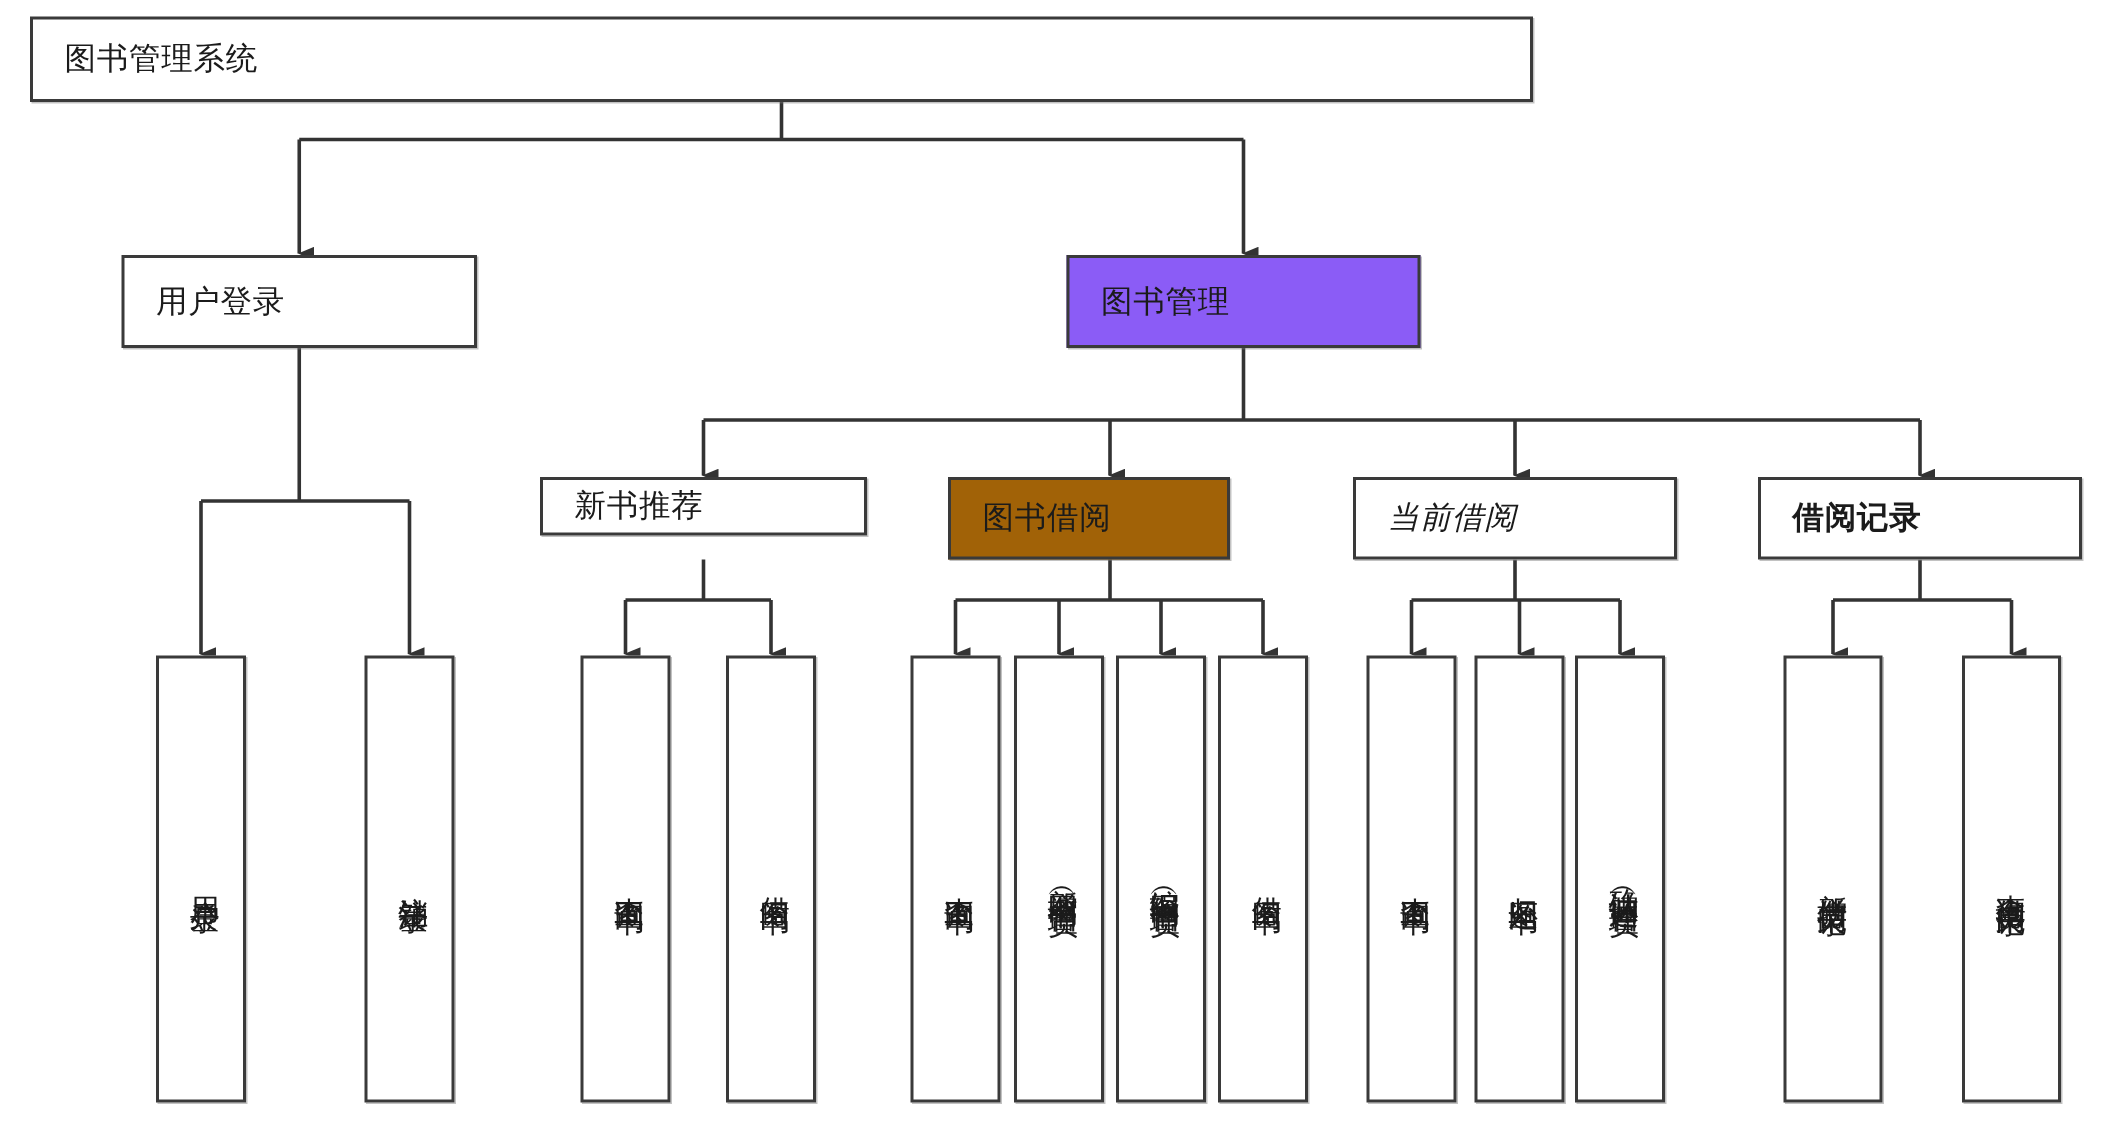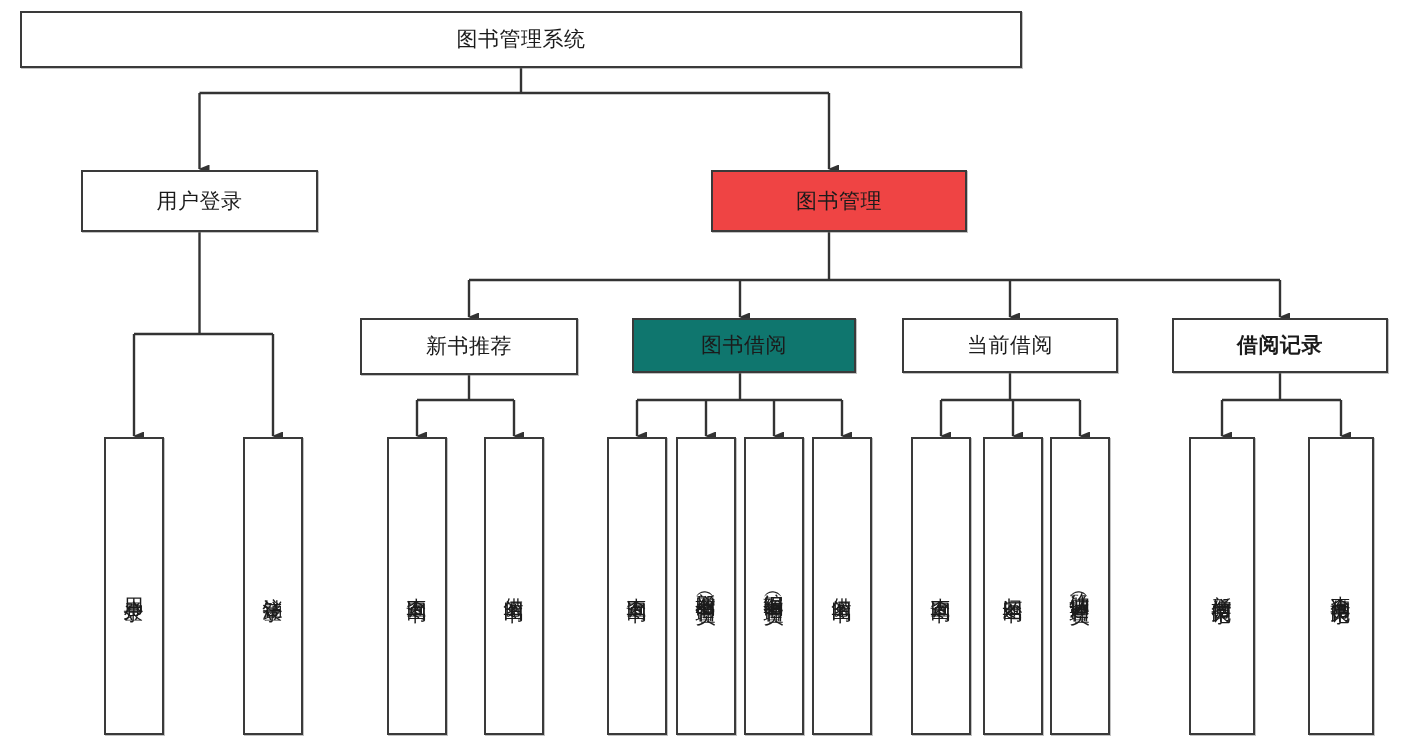--- a/index.html
+++ b/index.html
@@ -25,22 +25,23 @@
     width: 1405px;
     height: 747px;
   }
   .node {
     position: absolute;
     box-sizing: border-box;
     background: #ffffff;
     border: 2px solid #3a3a3a;
     display: flex;
     align-items: center;
-    justify-content: center;
+    justify-content: flex-start;
     box-shadow: 1px 1px 0 rgba(120,120,120,0.45);
+    padding-left: 21px;
   }
   .node .label {
     color: #1b1b1b;
     line-height: 1.16;
     text-align: center;
     white-space: nowrap;
   }
   .node.horiz .label {
     writing-mode: horizontal-tb;
     font-size: 21px;
@@ -113,30 +114,30 @@
       </g>
   </svg>
 
   <div id="node-layer">
       <div class="node horiz root" style="left: 20px; top: 11px; width: 1002px; height: 57px; border-color: rgb(58, 58, 58); background: rgb(255, 255, 255);">
         <span class="label" style="color: rgb(27, 27, 27);">图书管理系统</span>
       </div>
       <div class="node horiz" style="left: 81px; top: 170px; width: 237px; height: 62px; border-color: rgb(58, 58, 58); background: rgb(255, 255, 255);">
         <span class="label" style="color: rgb(27, 27, 27);">用户登录</span>
       </div>
-      <div class="node horiz" style="left: 711px; top: 170px; width: 256px; height: 62px; border-color: rgb(58, 58, 58); background: #ef4444;">
+      <div class="node horiz" style="left: 711px; top: 170px; width: 236px; height: 62px; border-color: rgb(58, 58, 58); background: #8b5cf6;">
         <span class="label" style="color: rgb(27, 27, 27);">图书管理</span>
       </div>
-      <div class="node horiz" style="left: 360px; top: 318px; width: 218px; height: 57px; border-color: rgb(58, 58, 58); background: rgb(255, 255, 255);">
+      <div class="node horiz" style="left: 360px; top: 318px; width: 218px; height: 39px; border-color: rgb(58, 58, 58); background: rgb(255, 255, 255);">
         <span class="label" style="color: rgb(27, 27, 27);">新书推荐</span>
       </div>
-      <div class="node horiz" style="left: 632px; top: 318px; width: 224px; height: 55px; border-color: rgb(58, 58, 58); background: #0f766e;">
+      <div class="node horiz" style="left: 632px; top: 318px; width: 188px; height: 55px; border-color: rgb(58, 58, 58); background: #a16207;">
         <span class="label" style="color: rgb(27, 27, 27);">图书借阅</span>
       </div>
-      <div class="node horiz" style="left: 902px; top: 318px; width: 216px; height: 55px; border-color: rgb(58, 58, 58); background: rgb(255, 255, 255);">
+      <div class="node horiz" style="left: 902px; top: 318px; width: 216px; height: 55px; border-color: rgb(58, 58, 58); background: rgb(255, 255, 255); font-style: italic;">
         <span class="label" style="color: rgb(27, 27, 27);">当前借阅</span>
       </div>
       <div class="node horiz" style="left: 1172px; top: 318px; width: 216px; height: 55px; border-color: rgb(58, 58, 58); background: rgb(255, 255, 255); font-weight: bold;">
         <span class="label" style="color: rgb(27, 27, 27);">借阅记录</span>
       </div>
       <div class="node vert" style="left: 104px; top: 437px; width: 60px; height: 298px; border-color: rgb(58, 58, 58); background: rgb(255, 255, 255);">
         <span class="label" style="color: rgb(27, 27, 27);">用户登录</span>
       </div>
       <div class="node vert" style="left: 243px; top: 437px; width: 60px; height: 298px; border-color: rgb(58, 58, 58); background: rgb(255, 255, 255);">
         <span class="label" style="color: rgb(27, 27, 27);">注销登录</span>

